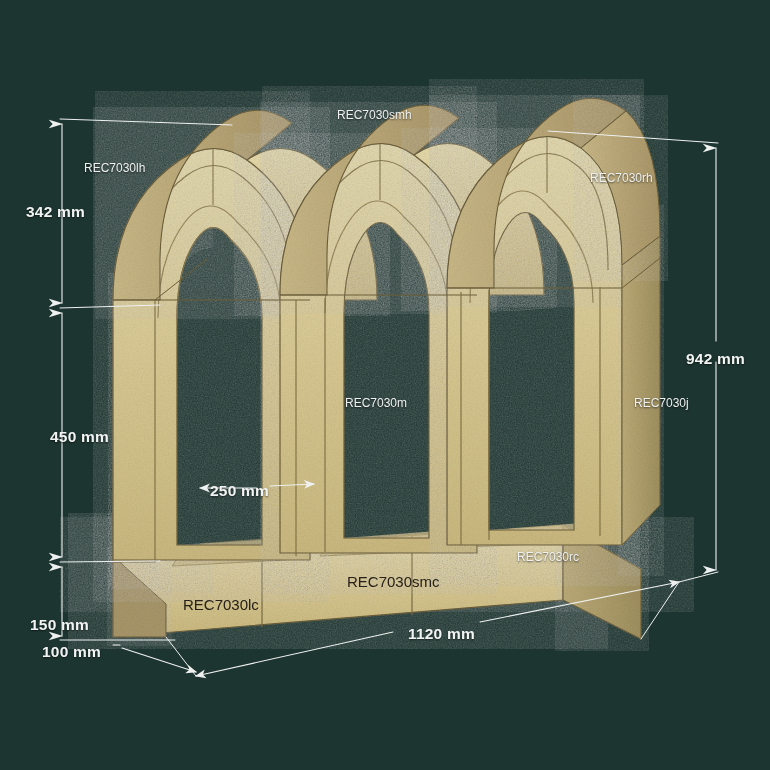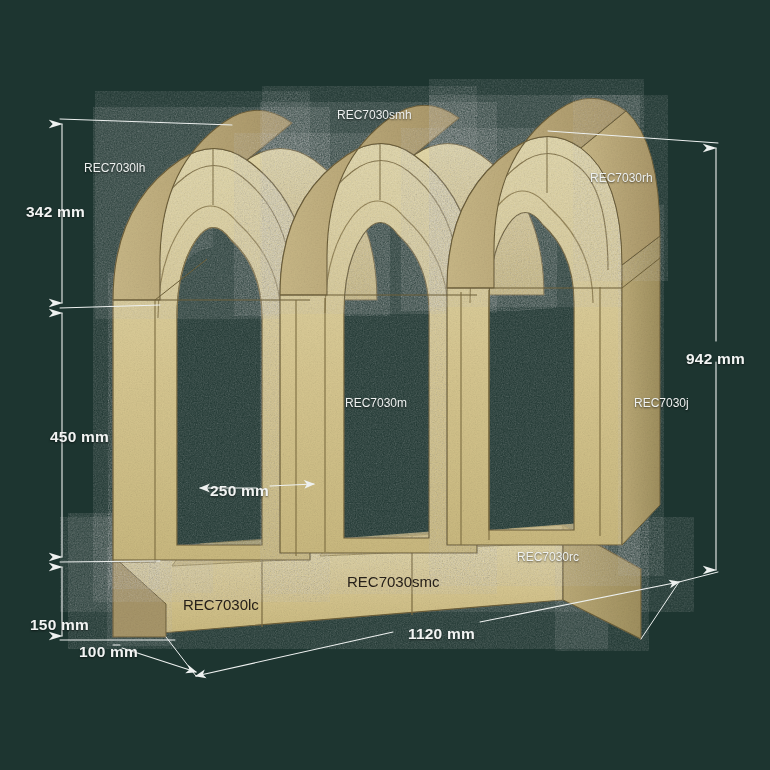--- a/index.html
+++ b/index.html
@@ -263,21 +263,21 @@
       </g>
 
       <line x1="660" y1="505" x2="679" y2="582" stroke-width="1" opacity="0.0"></line>
 
     </g>
   </svg>
 
   <div class="dim-label" style="left:26px; top:203px;">342 mm</div>
   <div class="dim-label" style="left:30px; top:428px;margin-left:20px;">450 mm</div>
   <div class="dim-label" style="left:30px; top:616px;">150 mm</div>
-  <div class="dim-label" style="left:42px; top:643px;margin-left:37px;">100 mm</div>
+  <div class="dim-label" style="left:42px; top:643px;">100 mm</div>
   <div class="dim-label" style="left:210px; top:482px;">250 mm</div>
   <div class="dim-label" style="left:408px; top:625px;">1120 mm</div>
   <div class="dim-label" style="left:686px; top:350px;">942 mm</div>
 
   <div class="part-label-light" style="left:76px; top:161px;margin-left:8px;">REC7030lh</div>
   <div class="part-label-light" style="left:337px; top:108px;">REC7030smh</div>
   <div class="part-label-light" style="left:590px; top:171px;">REC7030rh</div>
   <div class="part-label-light" style="left:345px; top:396px;text-align:center;">REC7030m</div>
   <div class="part-label-light" style="left:634px; top:396px;">REC7030j</div>
   <div class="part-label-light" style="left:517px; top:550px;">REC7030rc</div>

